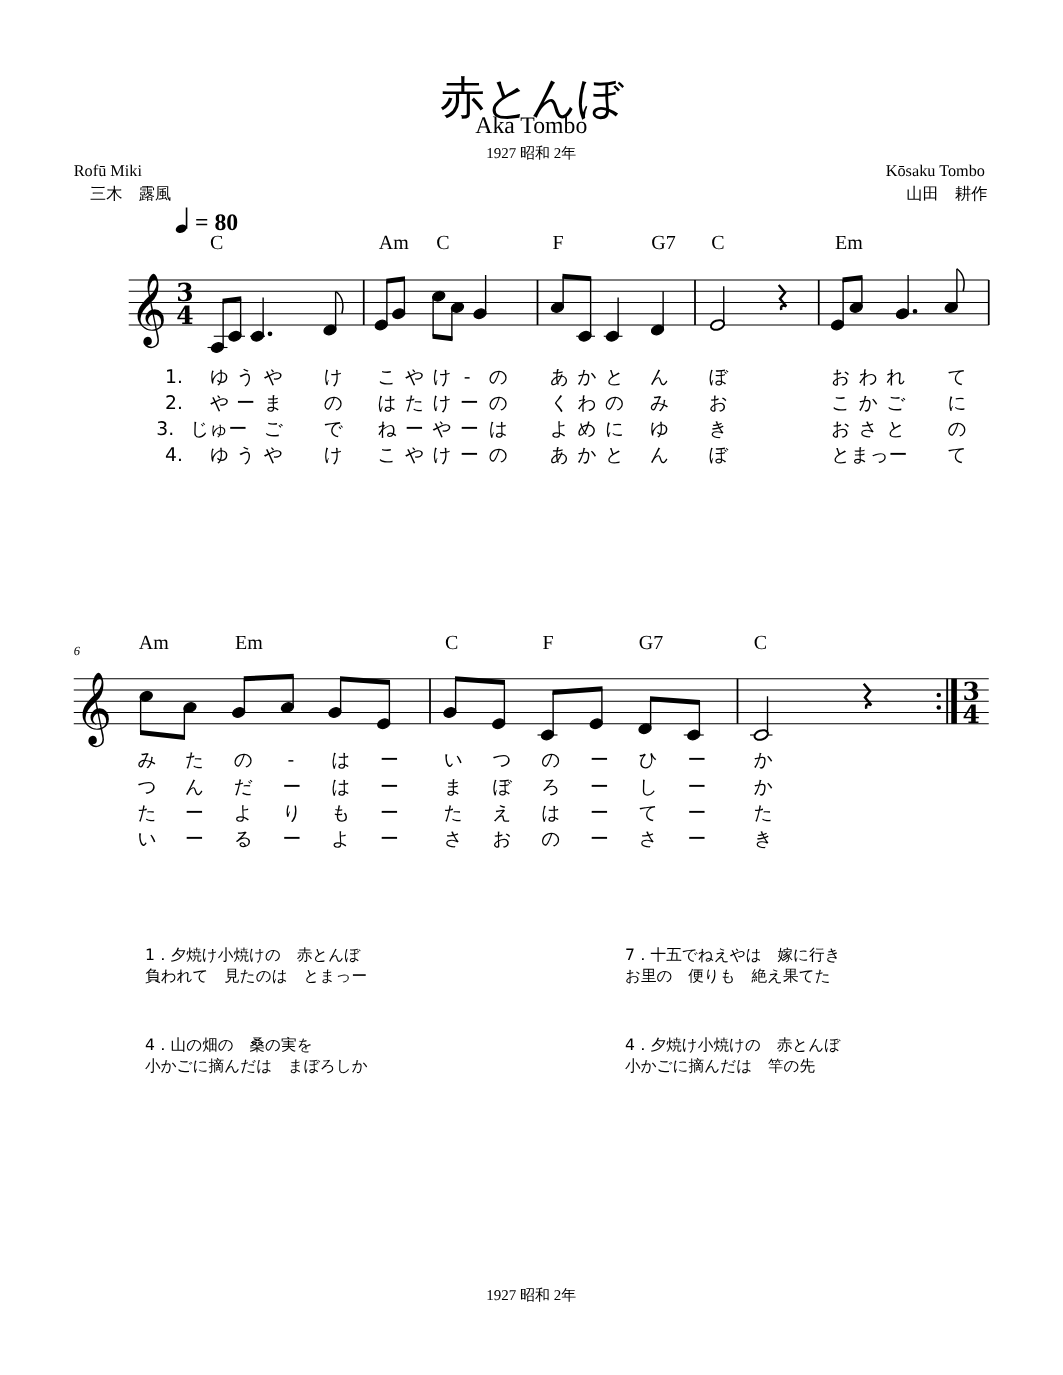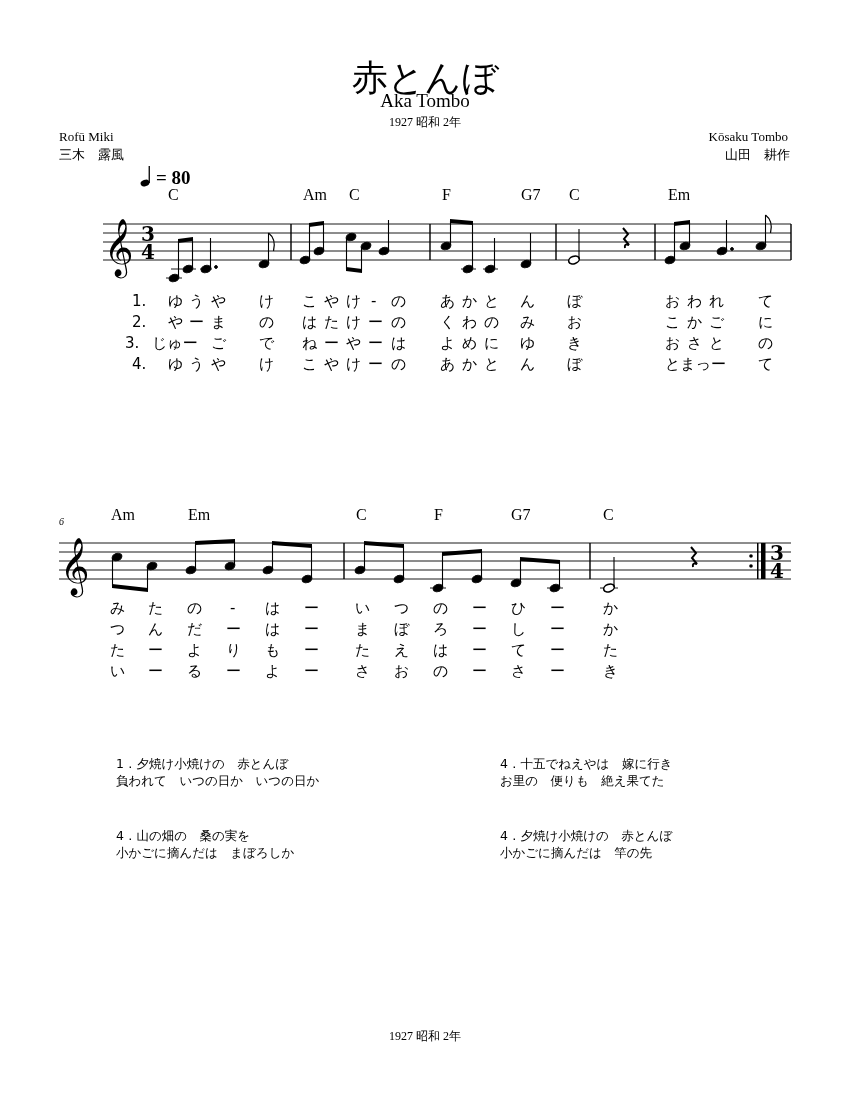--- a/index.html
+++ b/index.html
@@ -2,21 +2,21 @@
 <html><head>
 <meta charset="utf-8">
 <style>
   html, body { margin: 0; padding: 0; background: #ffffff; }
   body { width: 850px; height: 1100px; position: relative; overflow: hidden; color: #000; }
   .abs { position: absolute; white-space: nowrap; }
   .title { top: 54px; left: 0; width: 850px; text-align: center; font-size: 36px; font-family: "DejaVu Sans", sans-serif; }
   .subtitle { top: 90px; left: 0; width: 850px; text-align: center; font-size: 19px; font-family: "Liberation Serif", serif; }
   .date { top: 114px; left: 0; width: 850px; text-align: center; font-size: 12px; font-family: "Liberation Serif", serif; }
   .poet-rom { left: 59px; top: 129px; font-size: 13px; font-family: "Liberation Serif", serif; }
-  .poet-jp { left: 59px; top: 146px; font-size: 13px; font-family: "DejaVu Sans", sans-serif; }
+  .poet-jp { left: 72px; top: 146px; font-size: 13px; font-family: "DejaVu Sans", sans-serif; }
   .comp-rom { right: 62px; top: 129px; font-size: 13px; font-family: "Liberation Serif", serif; }
   .comp-jp { right: 60px; top: 146px; font-size: 13px; font-family: "DejaVu Sans", sans-serif; }
   .tempo { left: 140px; top: 165px; font-size: 19px; font-weight: bold; font-family: "Liberation Serif", serif; }
   .chord { font-size: 16px; font-family: "Liberation Serif", serif; }
   .lyric { font-size: 15px; font-family: "DejaVu Sans", sans-serif; }
   .measure-num { font-size: 10px; font-style: italic; font-family: "Liberation Serif", serif; }
   .verse-text { font-size: 12.5px; font-family: "DejaVu Sans", sans-serif; line-height: 17px; }
   .footer { top: 1028px; left: 0; width: 850px; text-align: center; font-size: 12px; font-family: "Liberation Serif", serif; }
   svg.staff { position: absolute; left: 0; top: 0; overflow: visible; }
 </style>
@@ -338,28 +338,28 @@
     <circle cx="751" cy="566" r="1.8"></circle>
     <rect x="757" y="543" width="1.5" height="36"></rect>
     <rect x="761" y="543" width="4.5" height="36"></rect>
   </g>
   <text x="770" y="560" font-size="20" font-weight="bold" font-family="DejaVu Serif, serif">3</text>
   <text x="770" y="578" font-size="20" font-weight="bold" font-family="DejaVu Serif, serif">4</text>
 </svg>
 
 <div class="abs verse-text" style="left:116px;top:755px;">
   <div>1．夕焼け小焼けの　赤とんぼ</div>
-  <div>負われて　いつの日か　いつの日か</div>
+  <div>負われて　見たのは　とまっー</div>
 </div>
 <div class="abs verse-text" style="left:116px;top:827px;">
   <div>4．山の畑の　桑の実を</div>
   <div>小かごに摘んだは　まぼろしか</div>
 </div>
 <div class="abs verse-text" style="left:500px;top:755px;">
-  <div>4．十五でねえやは　嫁に行き</div>
+  <div>7．十五でねえやは　嫁に行き</div>
   <div>お里の　便りも　絶え果てた</div>
 </div>
 <div class="abs verse-text" style="left:500px;top:827px;">
   <div>4．夕焼け小焼けの　赤とんぼ</div>
   <div>小かごに摘んだは　竿の先</div>
 </div>
 
 <div class="abs footer">1927 昭和 2年</div>
 
 </body></html>

